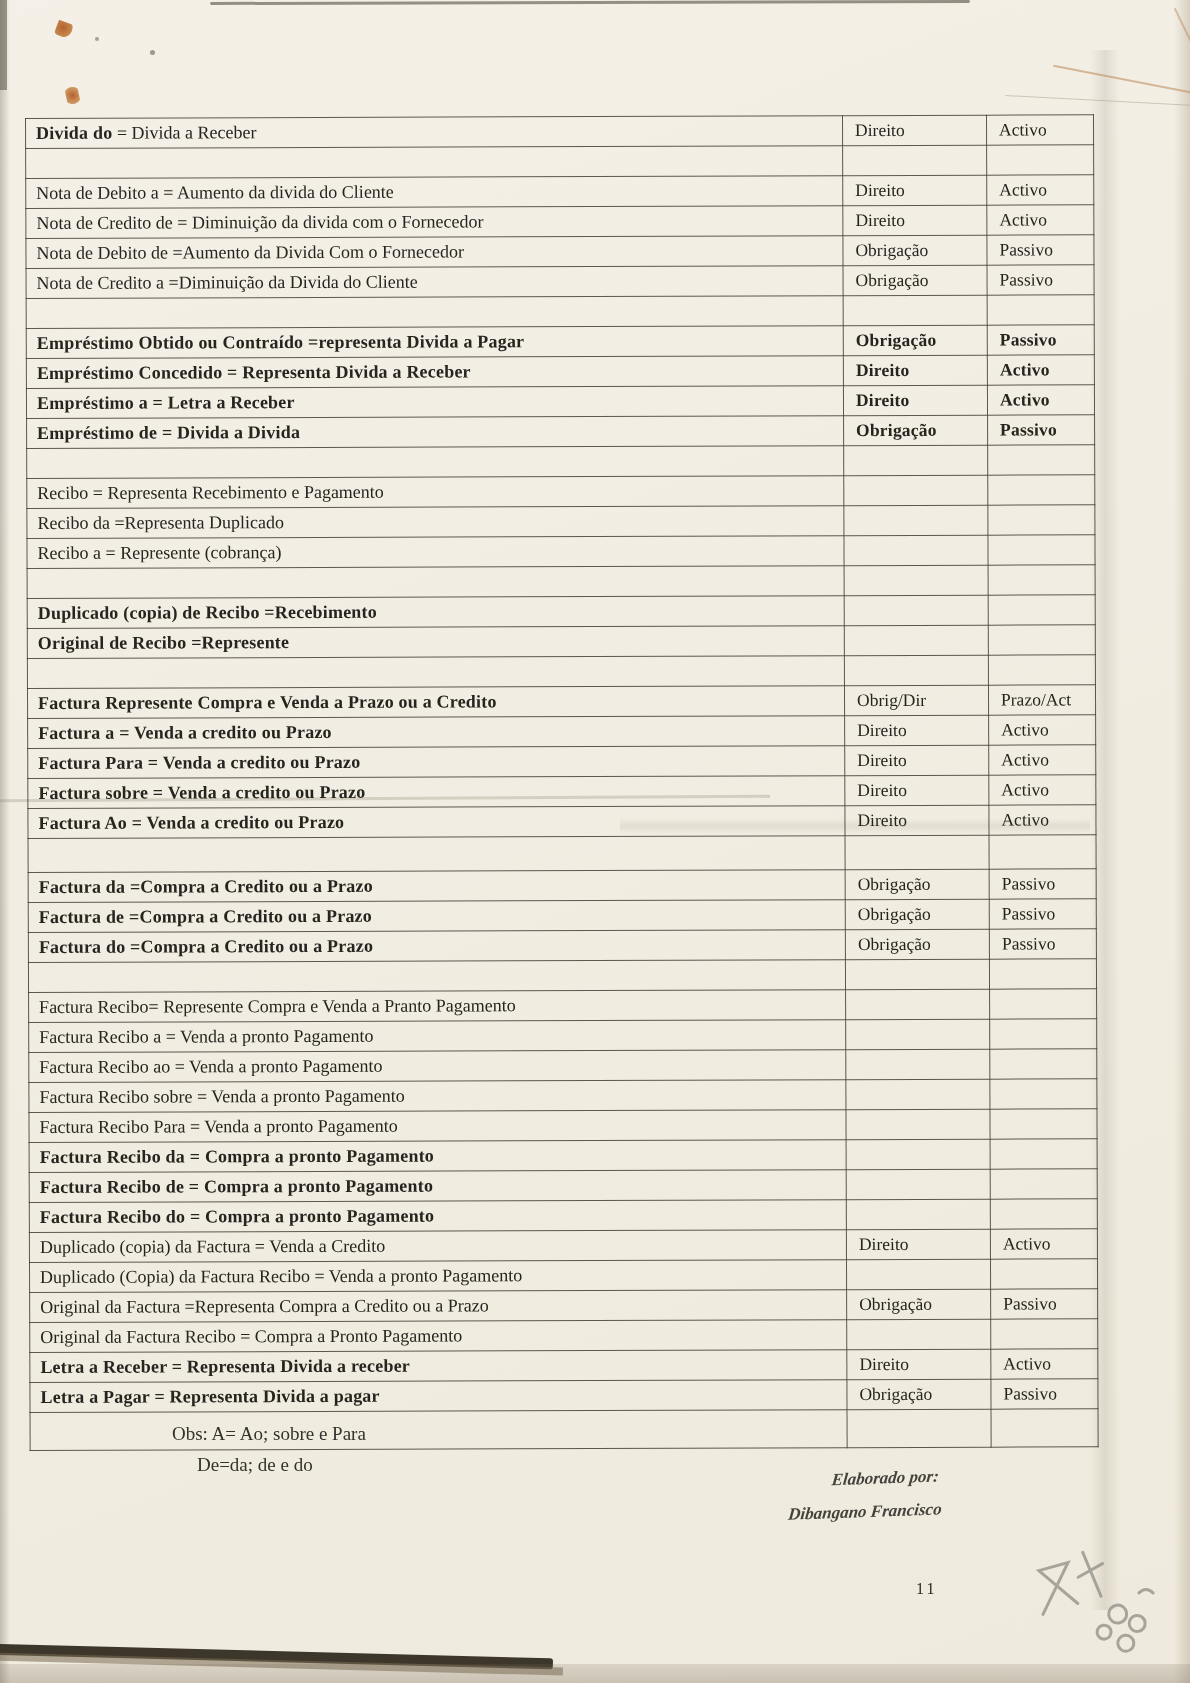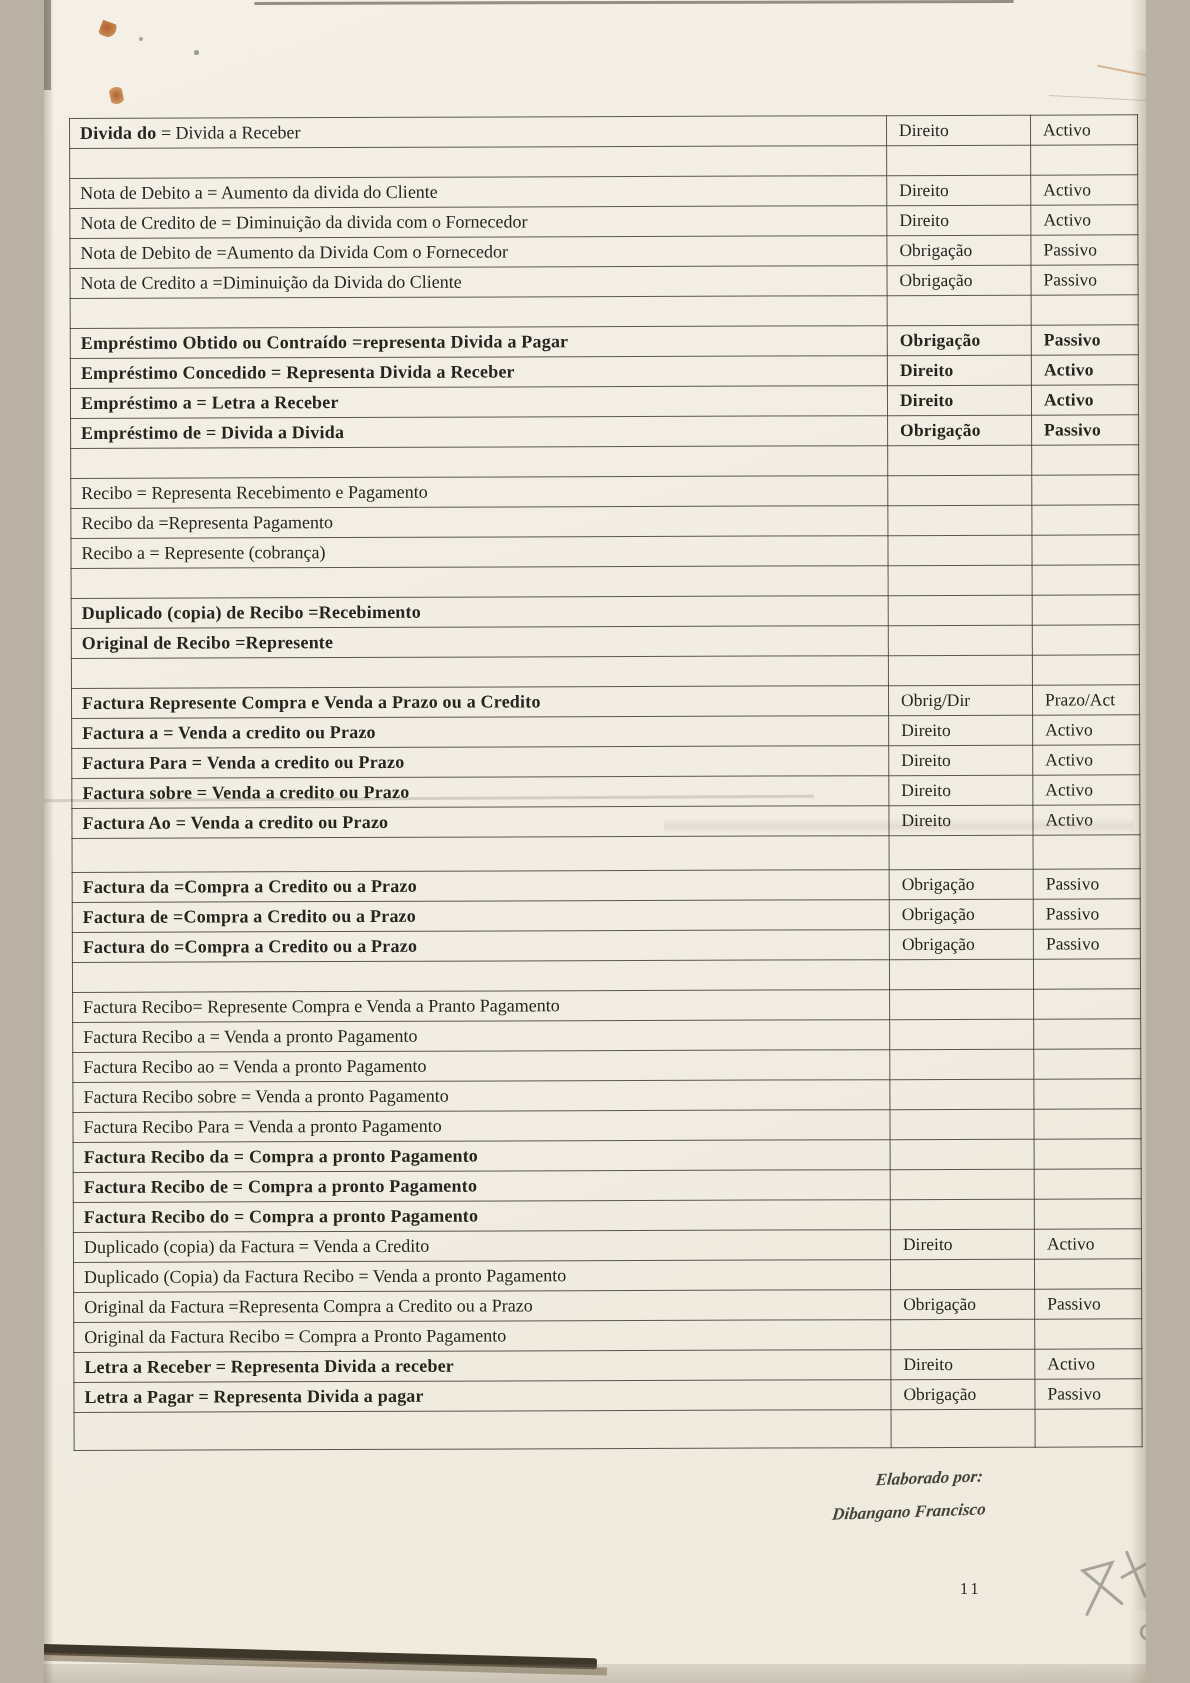--- a/index.html
+++ b/index.html
@@ -3,21 +3,21 @@
 <meta charset="utf-8">
 <title>Document</title>
 <style>
   html,body{margin:0;padding:0;}
   body{
     font-family:"Liberation Serif","DejaVu Serif",serif;
     background:#b9b2a4;
   }
   .page{
     position:relative;
-    width:1102px;height:1683px;
+    width:1190px;height:1683px;
     margin:0 auto;
     overflow:hidden;
     background:linear-gradient(160deg,#f4f0e7 0%,#f1ede2 45%,#efeadd 100%);
   }
   
   .artifact{position:absolute;pointer-events:none;}
   .edge-left{left:0;top:0;width:10px;height:1683px;
     background:linear-gradient(90deg,rgba(110,100,85,.35),rgba(110,100,85,0));}
   .corner-left-dark{left:0;top:0;width:7px;height:90px;background:rgba(90,82,70,.55);}
   .edge-top-line{left:210px;top:1px;width:760px;height:3px;background:rgba(70,62,50,.55);transform:rotate(-.15deg);border-radius:2px;}
@@ -151,21 +151,21 @@
       <td><span class="b"></span><span></span></td>
       <td class="c"></td>
       <td class="c"></td>
     </tr>
         <tr>
       <td><span class="b"></span><span>Recibo = Representa Recebimento e Pagamento</span></td>
       <td class="c"></td>
       <td class="c"></td>
     </tr>
         <tr>
-      <td><span class="b"></span><span>Recibo da =Representa Pagamento</span></td>
+      <td><span class="b"></span><span>Recibo da =Representa Duplicado</span></td>
       <td class="c"></td>
       <td class="c"></td>
     </tr>
         <tr>
       <td><span class="b"></span><span>Recibo a = Represente (cobrança)</span></td>
       <td class="c"></td>
       <td class="c"></td>
     </tr>
         <tr>
       <td><span class="b"></span><span></span></td>
@@ -308,20 +308,24 @@
       <td class="c">Passivo</td>
     </tr>
         <tr style="height: 38px;">
       <td><span class="b"></span><span></span></td>
       <td class="c"></td>
       <td class="c"></td>
     </tr>
       </tbody>
   </table>
 
+  <div class="obs">
+    <div class="l1">Obs: A= Ao; sobre e Para</div>
+    <div class="l2">De=da; de e do</div>
+  </div>
 
   <div class="sig">
     <div class="l1">Elaborado por:</div>
     <div class="l2">Dibangano Francisco</div>
   </div>
 
   <div class="pagenum">11</div>
 
   <svg class="scribble" width="150" height="150" viewBox="0 0 150 150">
     <g fill="none" stroke="#8f8d86" stroke-width="3" stroke-linecap="round">

